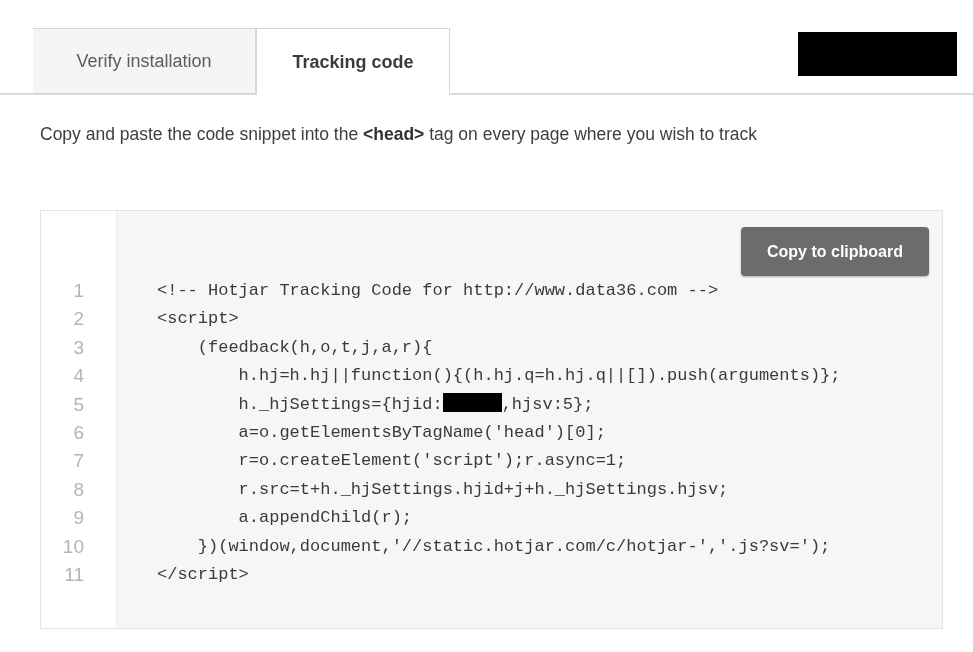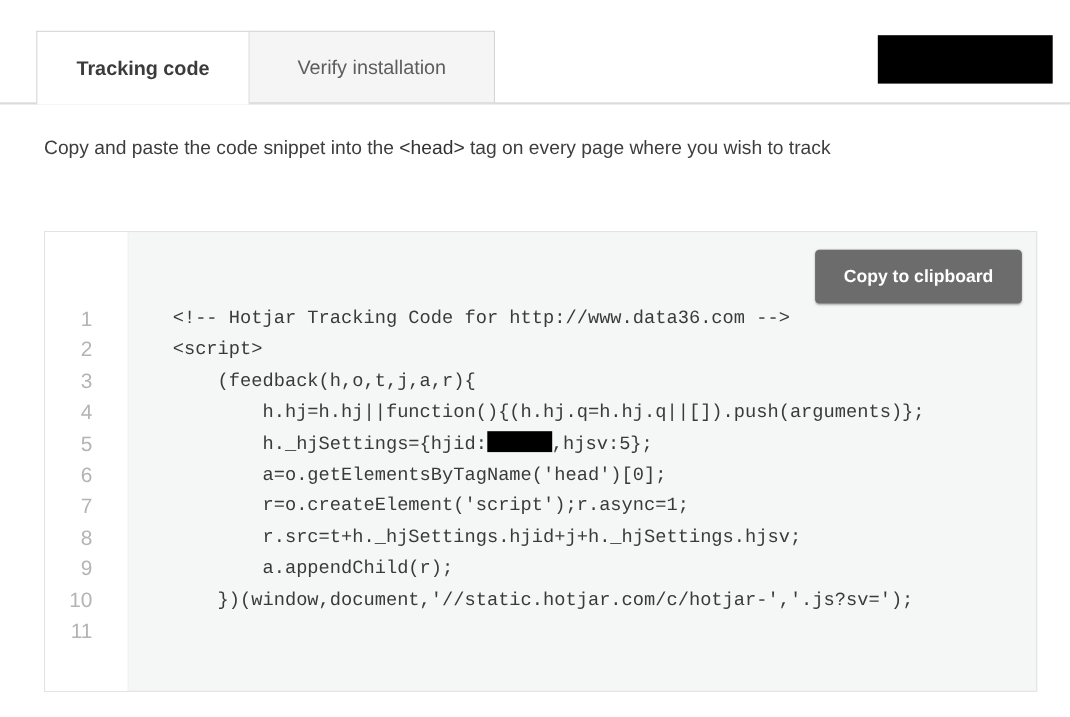--- a/index.html
+++ b/index.html
@@ -42,21 +42,21 @@
     background: #000; z-index: 3;
   }
 
   
   .instructions {
     position: absolute; left: 40px; top: 119px;
     width: 905px;
     font-size: 17.5px; line-height: 30px;
     color: #3e3e3e;
   }
-  .instructions b { color: #333; font-weight: 400; }
+  .instructions b { color: #333; font-weight: 700; }
 
   
   .code-panel {
     position: absolute; left: 40px; top: 210px;
     width: 903px; height: 419px;
     background: #f5f6f6;
     border: 1px solid #e3e3e3;
     display: flex;
   }
   .gutter {
@@ -92,25 +92,25 @@
     border: none; border-radius: 4px;
     box-shadow: 0 1px 2px rgba(0,0,0,0.3);
     cursor: pointer;
   }
 </style>
 </head>
 <body>
 
 <div class="header">
   <div class="tabs">
+    <div class="tab tab-inactive">
+      <span>Verify installation</span>
+    </div>
     <div class="tab tab-active">
       <span>Tracking code</span>
-    </div>
-    <div class="tab tab-inactive">
-      <span>Verify installation</span>
     </div>
   </div>
   <div class="header-redaction"></div>
   <div class="tabs-rule"></div>
 </div>
 
 <p class="instructions"><span>Copy and paste the code snippet into the </span><b>&lt;head&gt;</b><span> tag on every page where you wish to track</span><br></p>
 
 <section class="code-panel">
   <div class="gutter" id="gutter">
@@ -131,16 +131,17 @@
         <div class="code-line">&lt;!-- Hotjar Tracking Code for http://www.data36.com --&gt;</div>
         <div class="code-line">&lt;script&gt;</div>
         <div class="code-line">    (feedback(h,o,t,j,a,r){</div>
         <div class="code-line">        h.hj=h.hj||function(){(h.hj.q=h.hj.q||[]).push(arguments)};</div>
         <div class="code-line">        h._hjSettings={hjid:<span class="inline-redaction"></span>,hjsv:5};</div>
         <div class="code-line">        a=o.getElementsByTagName('head')[0];</div>
         <div class="code-line">        r=o.createElement('script');r.async=1;</div>
         <div class="code-line">        r.src=t+h._hjSettings.hjid+j+h._hjSettings.hjsv;</div>
         <div class="code-line">        a.appendChild(r);</div>
         <div class="code-line">    })(window,document,'//static.hotjar.com/c/hotjar-','.js?sv=');</div>
+        <div class="code-line">&lt;/script&gt;</div>
       </div>
   </div>
   <button class="copy-btn">Copy to clipboard</button>
 </section>
 
 </body></html>

